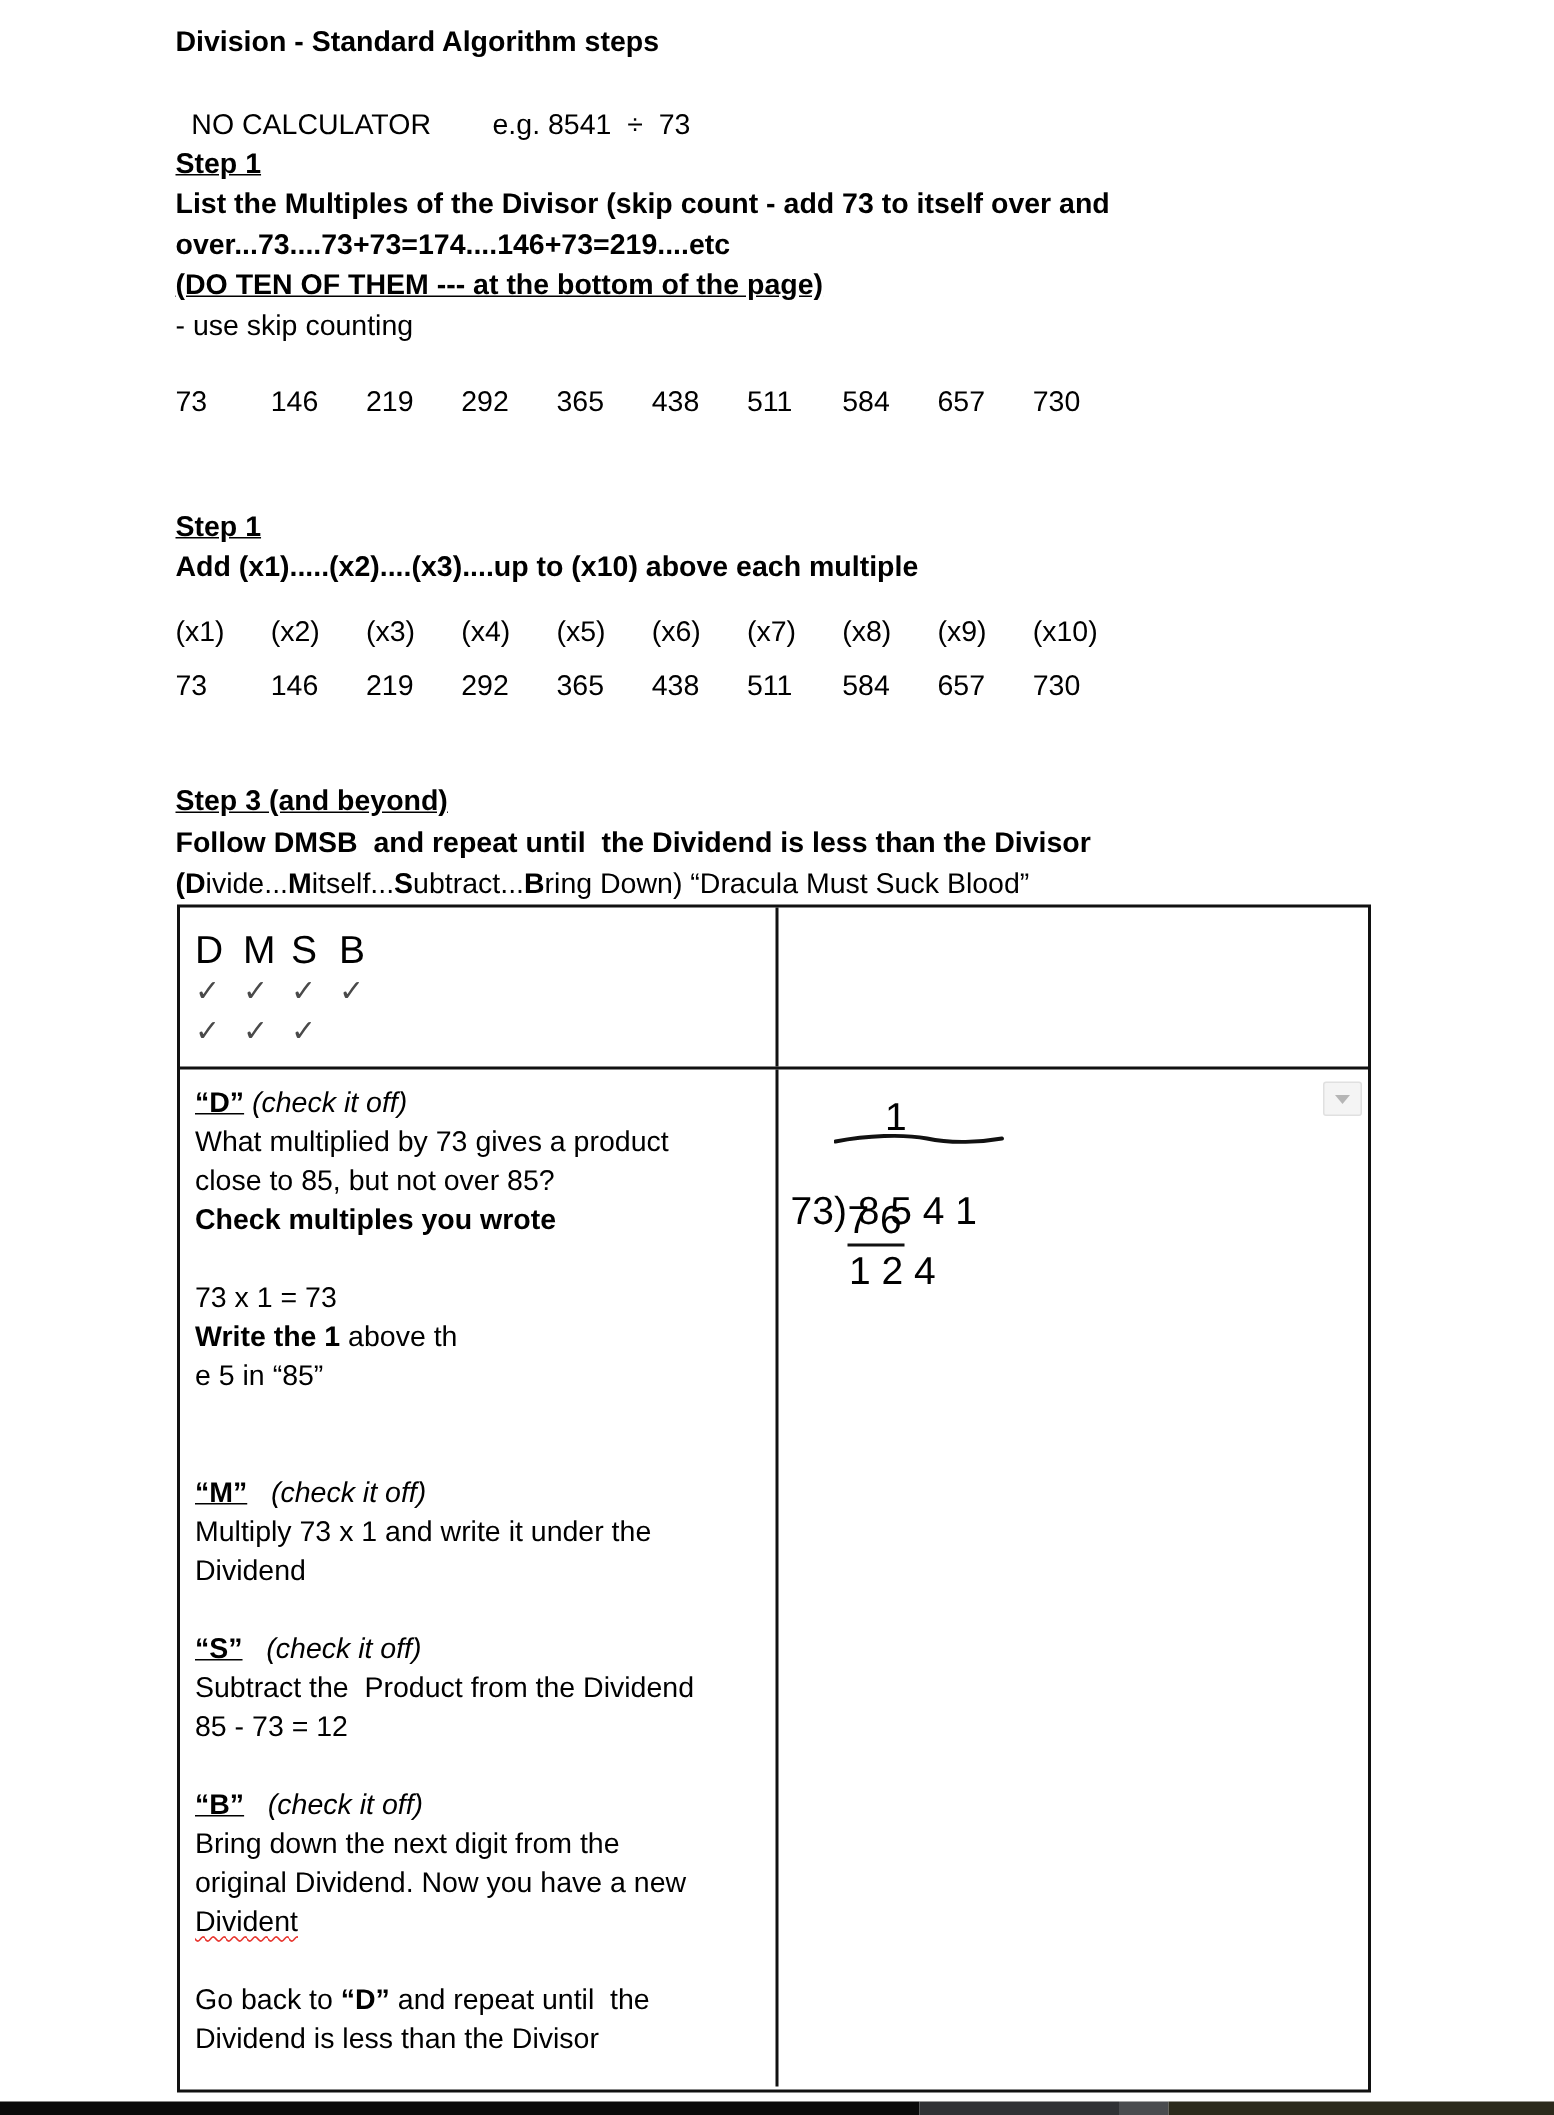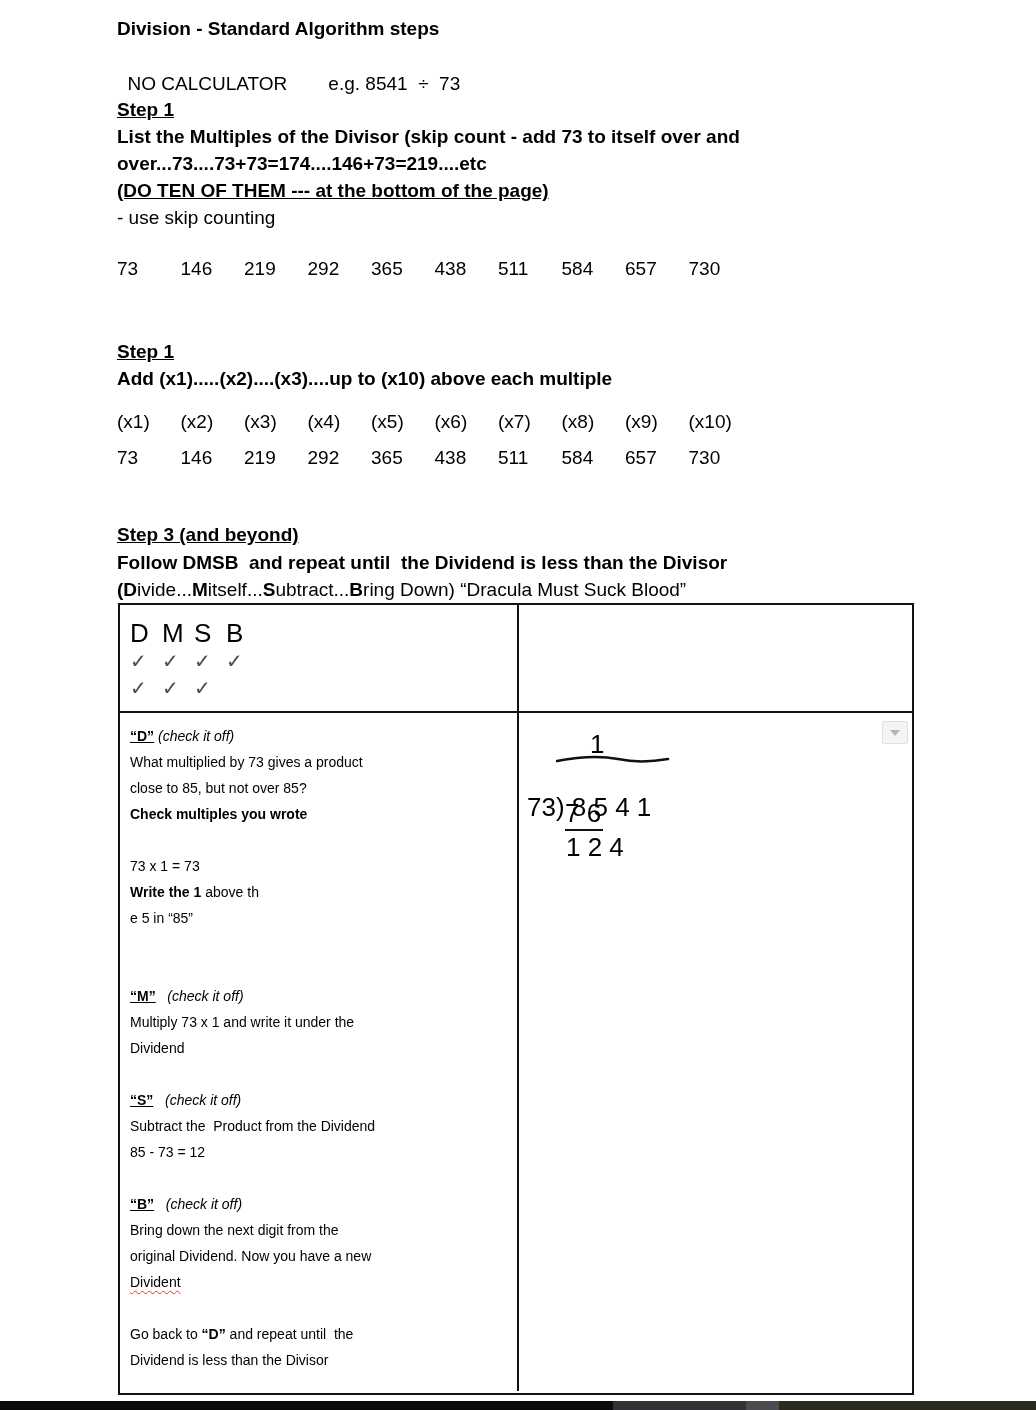--- a/index.html
+++ b/index.html
@@ -34,21 +34,21 @@
   .row1 { height:108px; border-bottom:2px solid #111; }
   .row2 { height:678px; }
   .cell-l { width:399px; box-sizing:border-box; border-right:2px solid #111; overflow:hidden; }
   .cell-r { flex:1; position:relative; overflow:hidden; }
 
   .letters-row { margin:14px 0 0 10px; display:flex; font-size:26px; line-height:28px; }
   .letter-cell { display:inline-block; width:32px; }
   .checks-row { margin:2px 0 0 10px; display:flex; font-size:20px; line-height:25px; color:#4a4a4a; }
   .check-cell { display:inline-block; width:32px; }
 
-  .instr { padding:10px 0 0 10px; font-size:14px; line-height:26px; }
+  .instr { padding:10px 0 0 10px; font-size:19px; line-height:26px; }
   .iline { min-height:26px; white-space:pre-wrap; }
 
   
   .division { position:absolute; inset:0; font-size:26px; line-height:30px; }
   .quotient-row { position:absolute; left:71px; top:16px; }
   .bracket-line { position:absolute; left:37px; top:41px; }
   .problem-row { position:absolute; left:8px; top:47px;margin-top:32px; }
   .product-row { position:absolute; left:46px; top:85px; }
   .product-row .uline { border-bottom:2px solid #111; padding:0 2px 1px 0; }
   .difference-row { position:absolute; left:47px; top:119px; }

